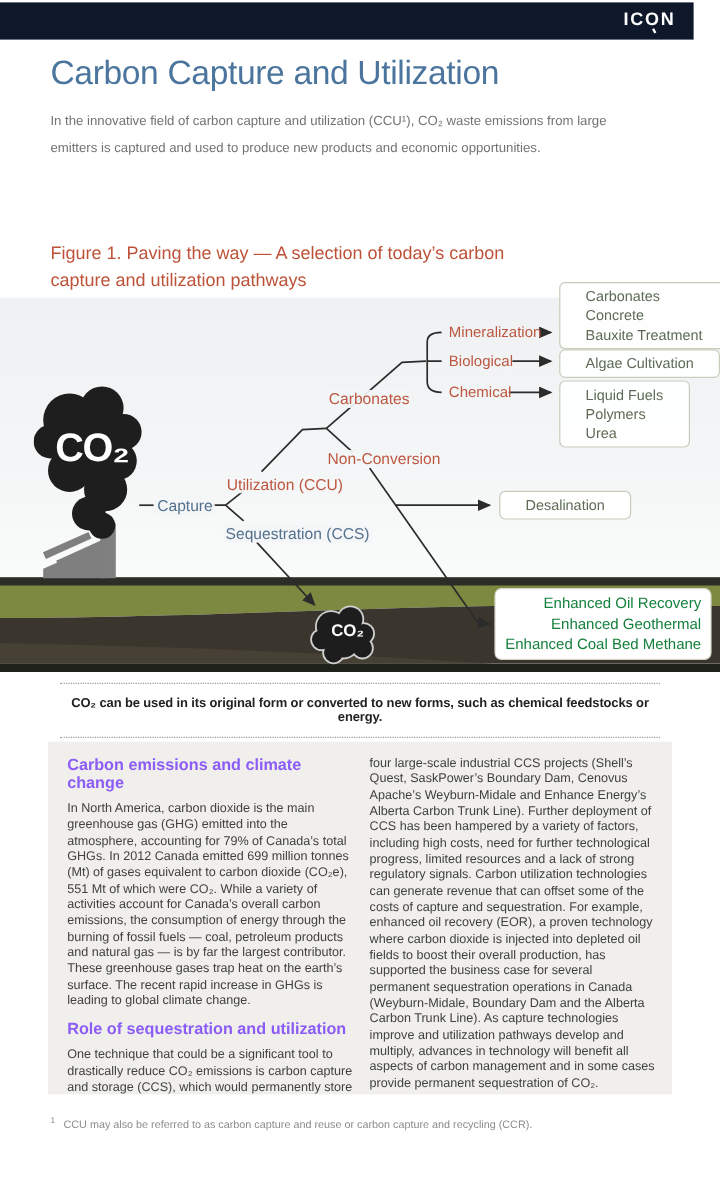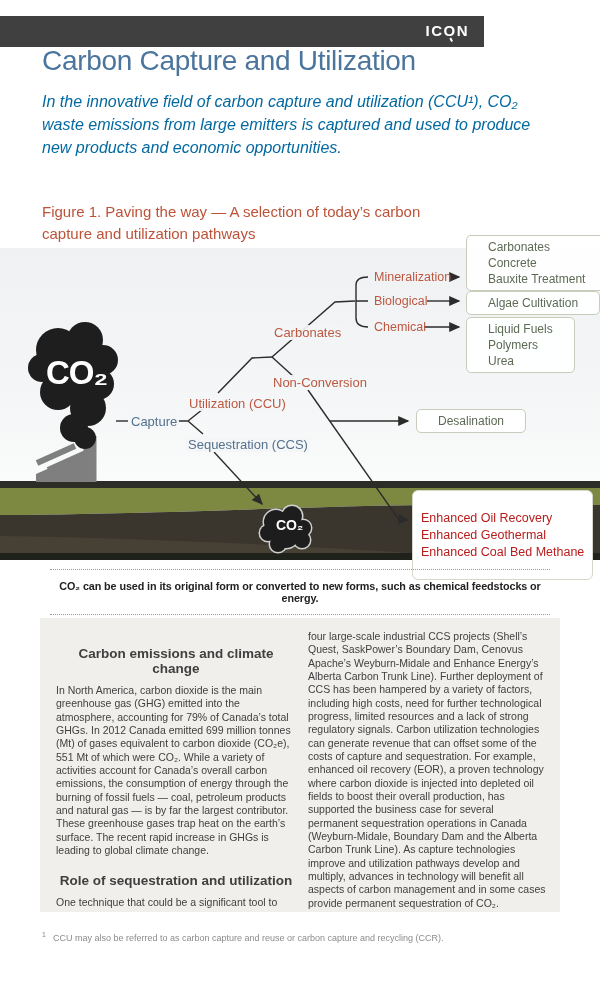--- a/index.html
+++ b/index.html
@@ -1,56 +1,56 @@
 <!DOCTYPE html>
 <html><head>
 <meta charset="utf-8">
 <style>
   html,body{margin:0;padding:0;background:#ffffff;}
   .page{position:relative;width:600px;height:988px;background:#ffffff;overflow:hidden;
         font-family:"Liberation Sans","DejaVu Sans",sans-serif;}
 
   
-  .topbar{position:absolute;left:0;top:16px;width:484px;height:31px;background:#404040;}
+  .topbar{position:absolute;left:0;top:2px;width:578px;height:31px;background:#0f172a;}
   .logo{position:absolute;right:15px;top:6px;color:#fff;font-weight:bold;font-size:15px;letter-spacing:1.5px;}
   .logo-tail{position:absolute;right:29px;top:21px;width:3px;height:4px;border-left:2px solid #fff;transform:rotate(-28deg);}
 
   
   .doc-title{position:absolute;left:42px;top:45px;font-size:28px;font-weight:normal;color:#4b759d;letter-spacing:-0.3px;}
-  .intro{position:absolute;left:42px;top:90px;width:500px;font-size:16px;line-height:23px;color:#0369a1;font-style:italic;}
+  .intro{position:absolute;left:42px;top:90px;width:500px;font-size:11px;line-height:23px;color:#737373;}
   .figcap{position:absolute;left:42px;top:201px;width:432px;font-size:15px;line-height:1.45;color:#bd5238;}
 
   
   .diagram{position:absolute;left:0;top:230px;width:600px;height:330px;}
   .sky{position:absolute;left:0;top:18px;width:600px;height:234px;
        background:linear-gradient(180deg,#eff1f3 0%,#f3f5f6 55%,#fafbfb 100%);}
   .layer{position:absolute;left:0;top:0;}
   .nlabel{position:absolute;font-size:13px;line-height:15px;background:rgba(243,245,246,0.92);
           padding:0 2px;border-radius:2px;white-space:nowrap;}
   .lbl-blue{color:#54718e;}
   .lbl-orange{color:#bd5740;}
   .branch{font-size:12.5px;background:none;text-align:right;}
   .pbox{position:absolute;border:1px solid #c6cdbb;border-radius:5px;background:rgba(255,255,255,0.93);
         padding:3px 21px;font-size:12px;line-height:1.34;color:#5d6b55;white-space:nowrap;}
-  .pbox-solid{background:#ffffff;border:1px solid #d6d6cc;border-radius:6px;color:#b91c1c;
-              font-size:12.5px;padding:19px 8px;}
+  .pbox-solid{background:#ffffff;border:1px solid #d6d6cc;border-radius:6px;color:#15803d;
+              font-size:12.5px;padding:4px 8px;text-align:right;}
   .co2-big{position:absolute;left:46px;top:124px;font-size:33px;font-weight:bold;color:#fff;letter-spacing:-1px;}
   .co2-small{position:absolute;left:276px;top:287px;font-size:14px;font-weight:bold;color:#fff;}
 
   
   .callout{position:absolute;left:50px;top:569px;width:500px;padding:10px 0 10px;
            border-top:1px dotted #9b9b9b;border-bottom:1px dotted #9b9b9b;
            text-align:center;font-size:10.8px;font-weight:bold;color:#222;letter-spacing:-0.1px;}
 
   
   .panel{position:absolute;left:40px;top:618px;width:520px;height:294px;background:#f0efec;
          overflow:hidden;display:flex;gap:12px;padding:12px 14px 0 16px;box-sizing:border-box;}
   .col-left{width:240px;flex:0 0 auto;}
   .col-right{flex:1;}
-  .sec-h{font-size:13.5px;font-weight:bold;color:#404040;margin:16px 0 8px 0;text-align:center;}
+  .sec-h{font-size:13.5px;font-weight:bold;color:#8b5cf6;margin:0 0 8px 0;}
   .body-p{font-size:10.5px;line-height:1.27;color:#414141;margin:0 0 9px 0;}
 
   
   .footnote{position:absolute;left:42px;top:931px;width:520px;font-size:9px;color:#8b8b8b;}
   .fn-sup{font-size:7px;vertical-align:4px;margin-right:7px;}
 </style>
 </head>
 <body>
 
 <div class="page">

